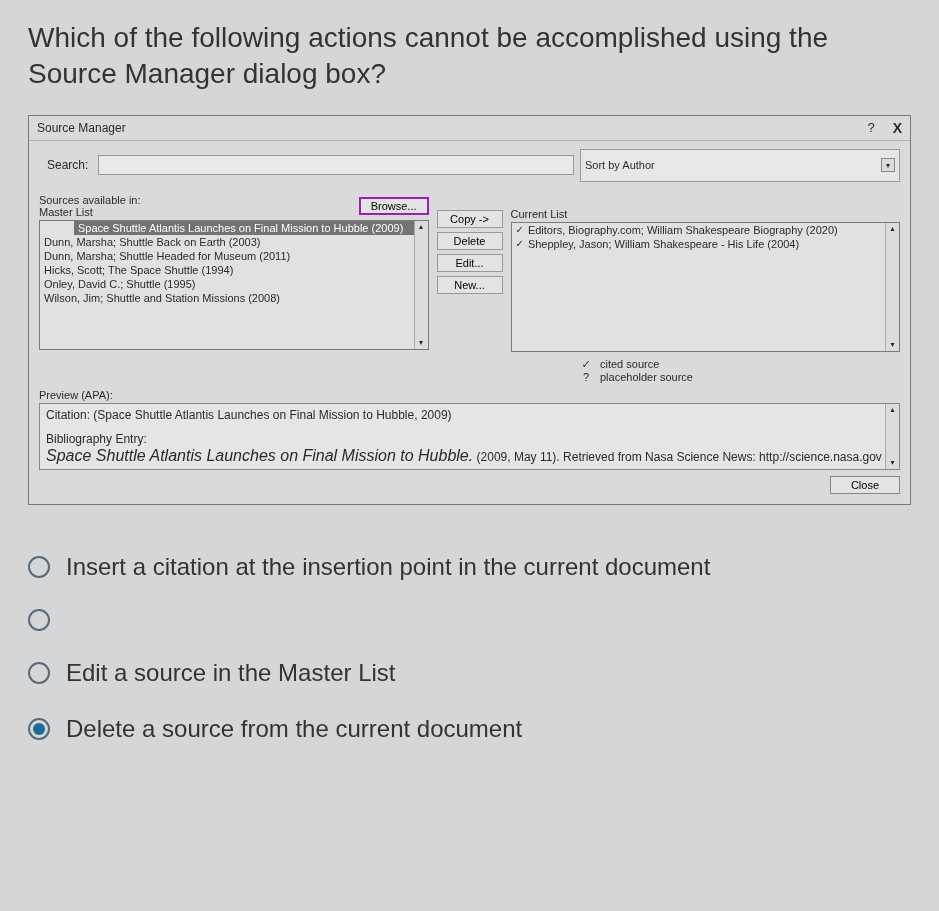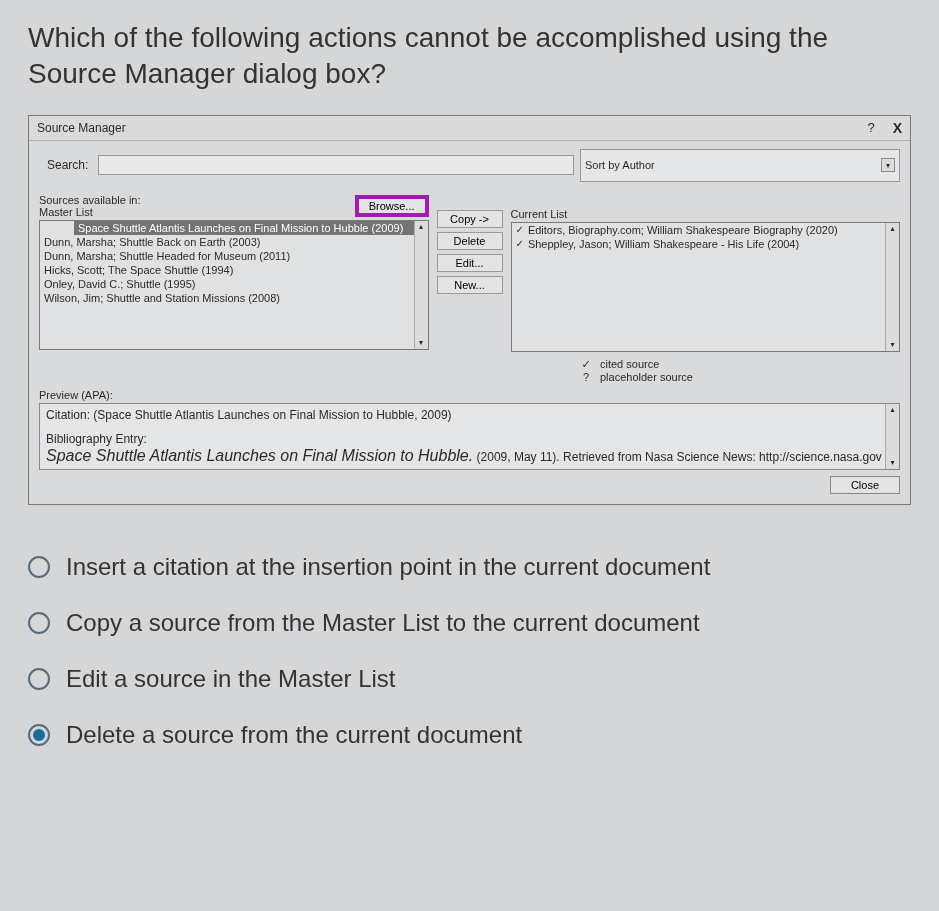--- a/index.html
+++ b/index.html
@@ -72,21 +72,21 @@
   .lists-row {
     display: flex;
     gap: 8px;
     margin-bottom: 6px;
   }
   .left-col { flex: 1; display: flex; flex-direction: column; }
   .sources-avail-row { display:flex; align-items:center; justify-content:space-between; margin-bottom: 2px;}
   .master-label { font-size: 11px; }
   .browse-btn {
     background: #e2e3e4;
-    border: 4px solid #a21caf;
+    border: 2px solid #a21caf;
     padding: 1px 10px;
     font-size: 11px;
   }
   .listbox {
     background: #e0e1e3;
     border: 1px solid #7a7a7a;
     height: 130px;
     overflow: hidden;
     position: relative;
     font-size: 11px;
@@ -274,21 +274,20 @@
   </div>
 </div>
 
 <div class="answers">
   <div class="answer-row">
     <div class="radio"></div>
     <div class="answer-text">Insert a citation at the insertion point in the current document</div>
   </div>
   <div class="answer-row">
     <div class="radio"></div>
-    <div class="answer-text">Copy a source from the Master List to the current document</div>
   </div>
   <div class="answer-row">
     <div class="radio"></div>
     <div class="answer-text">Edit a source in the Master List</div>
   </div>
   <div class="answer-row">
     <div class="radio selected"></div>
     <div class="answer-text">Delete a source from the current document</div>
   </div>
 </div>

